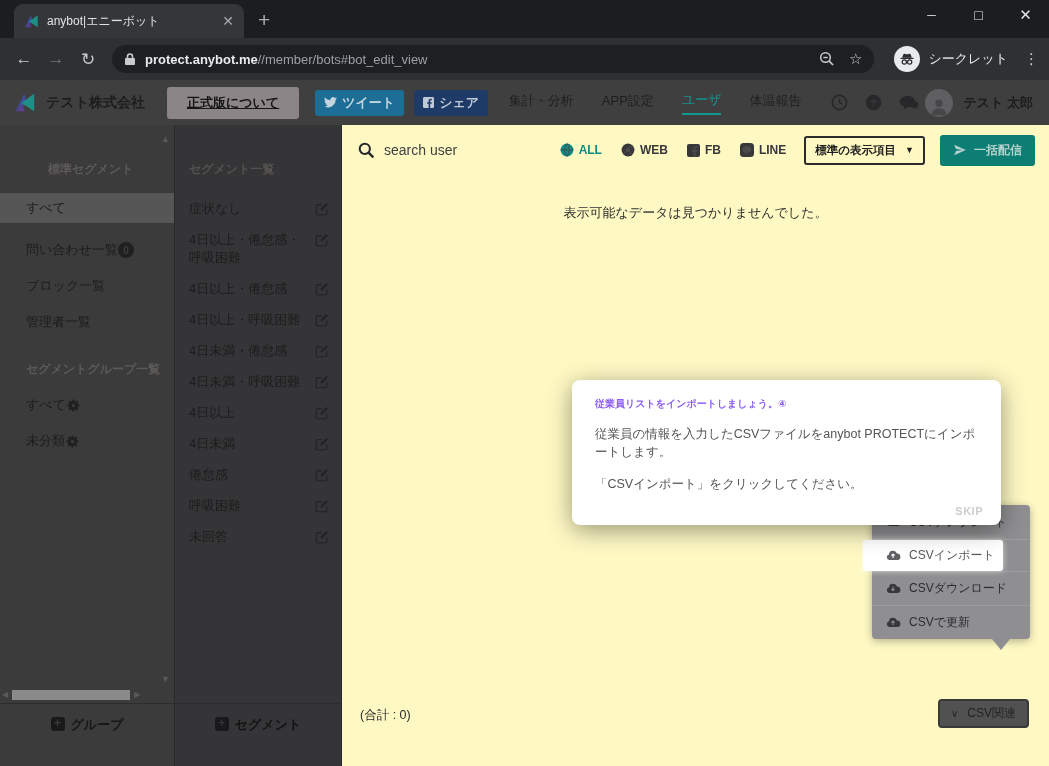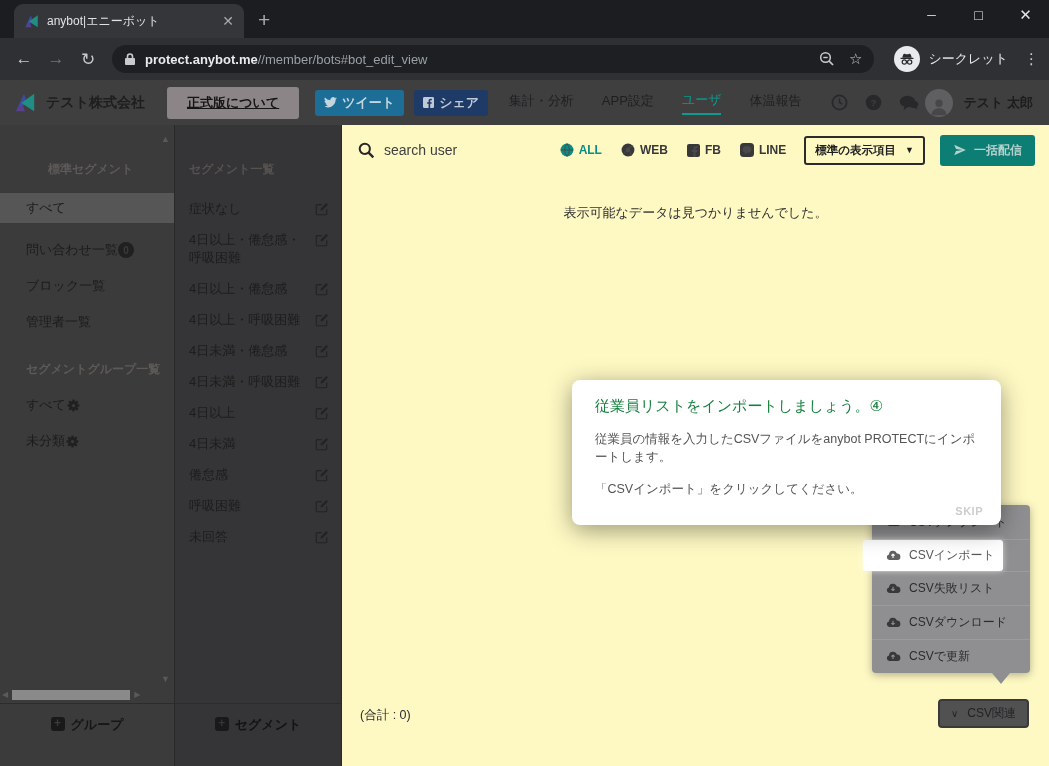--- a/index.html
+++ b/index.html
@@ -98,21 +98,21 @@
   .csv-item .cloud { color:#38383b; }
   .csv-item .arrow { stroke:#8f8f91; }
   .csv-hl { height:32px; position:relative; border-top:1px solid #9c9c9f; }
   .csv-hl-box { position:absolute; left:-9px; right:27px; top:0; bottom:0; background:#fff; border-radius:3px; box-shadow:0 0 6px rgba(255,255,255,0.6); display:flex; align-items:center; gap:8px; padding-left:22px; font-size:12px; color:#58585a; }
   .csv-hl-box .cloud { color:#616163; }
   .csv-hl-box .arrow { stroke:#fff; }
   .menu-tail { position:absolute; left:120px; top:100%; width:0; height:0; border:9px solid transparent; border-bottom:none; border-top:11px solid #8f8f91; }
 
   
   .popup { position:absolute; left:572px; top:300px; width:429px; height:145px; background:#ffffff; border-radius:8px; box-shadow:0 5px 24px rgba(0,0,0,0.4); padding:17px 23px; z-index:10; }
-  .popup-title { font-size:15px; font-weight:normal; color:#15803d; }
+  .popup-title { font-size:10px; font-weight:bold; color:#8b5cf6; }
   .popup-body { margin-top:15px; font-size:12.5px; color:#555; line-height:1.4; }
   .popup-body2 { margin-top:15px; font-size:12.5px; color:#555; }
   .skip { position:absolute; right:18px; bottom:8px; font-size:11px; font-weight:bold; color:#cdcdcd; letter-spacing:0.5px; }
 
   svg { display:block; }
 </style>
 </head>
 <body>
 
 <svg width="0" height="0" style="position:absolute">
@@ -445,27 +445,20 @@
               <path class="arrow arr" d="M12 13V7m0 0L9.6 9.4M12 7l2.4 2.4" fill="none" stroke-width="1.7"></path>
             </svg>
           <span>CSVインポート</span>
         </div>
       </div>
       <div class="csv-item">
         <svg class="cloud" width="16" height="14" viewBox="0 0 24 20">
             <path d="M18.8 16H6.3A4.3 4.3 0 0 1 5.9 7.6a6 6 0 0 1 11.7-1.2A4.8 4.8 0 0 1 18.8 16z" fill="currentColor"></path>
             <path class="arrow arr" d="M12 6.5v6m0 0l-2.4-2.4M12 12.5l2.4-2.4" fill="none" stroke-width="1.7"></path>
           </svg>
-        <span>CSV失敗リスト</span>
-      </div>
-      <div class="csv-item">
-        <svg class="cloud" width="16" height="14" viewBox="0 0 24 20">
-            <path d="M18.8 16H6.3A4.3 4.3 0 0 1 5.9 7.6a6 6 0 0 1 11.7-1.2A4.8 4.8 0 0 1 18.8 16z" fill="currentColor"></path>
-            <path class="arrow arr" d="M12 6.5v6m0 0l-2.4-2.4M12 12.5l2.4-2.4" fill="none" stroke-width="1.7"></path>
-          </svg>
         <span>CSVダウンロード</span>
       </div>
       <div class="csv-item">
         <svg class="cloud" width="16" height="14" viewBox="0 0 24 20">
             <path d="M18.8 16H6.3A4.3 4.3 0 0 1 5.9 7.6a6 6 0 0 1 11.7-1.2A4.8 4.8 0 0 1 18.8 16z" fill="currentColor"></path>
             <path class="arrow arr" d="M12 13V7m0 0L9.6 9.4M12 7l2.4 2.4" fill="none" stroke-width="1.7"></path>
           </svg>
         <span>CSVで更新</span>
       </div>
       <div class="menu-tail"></div>

